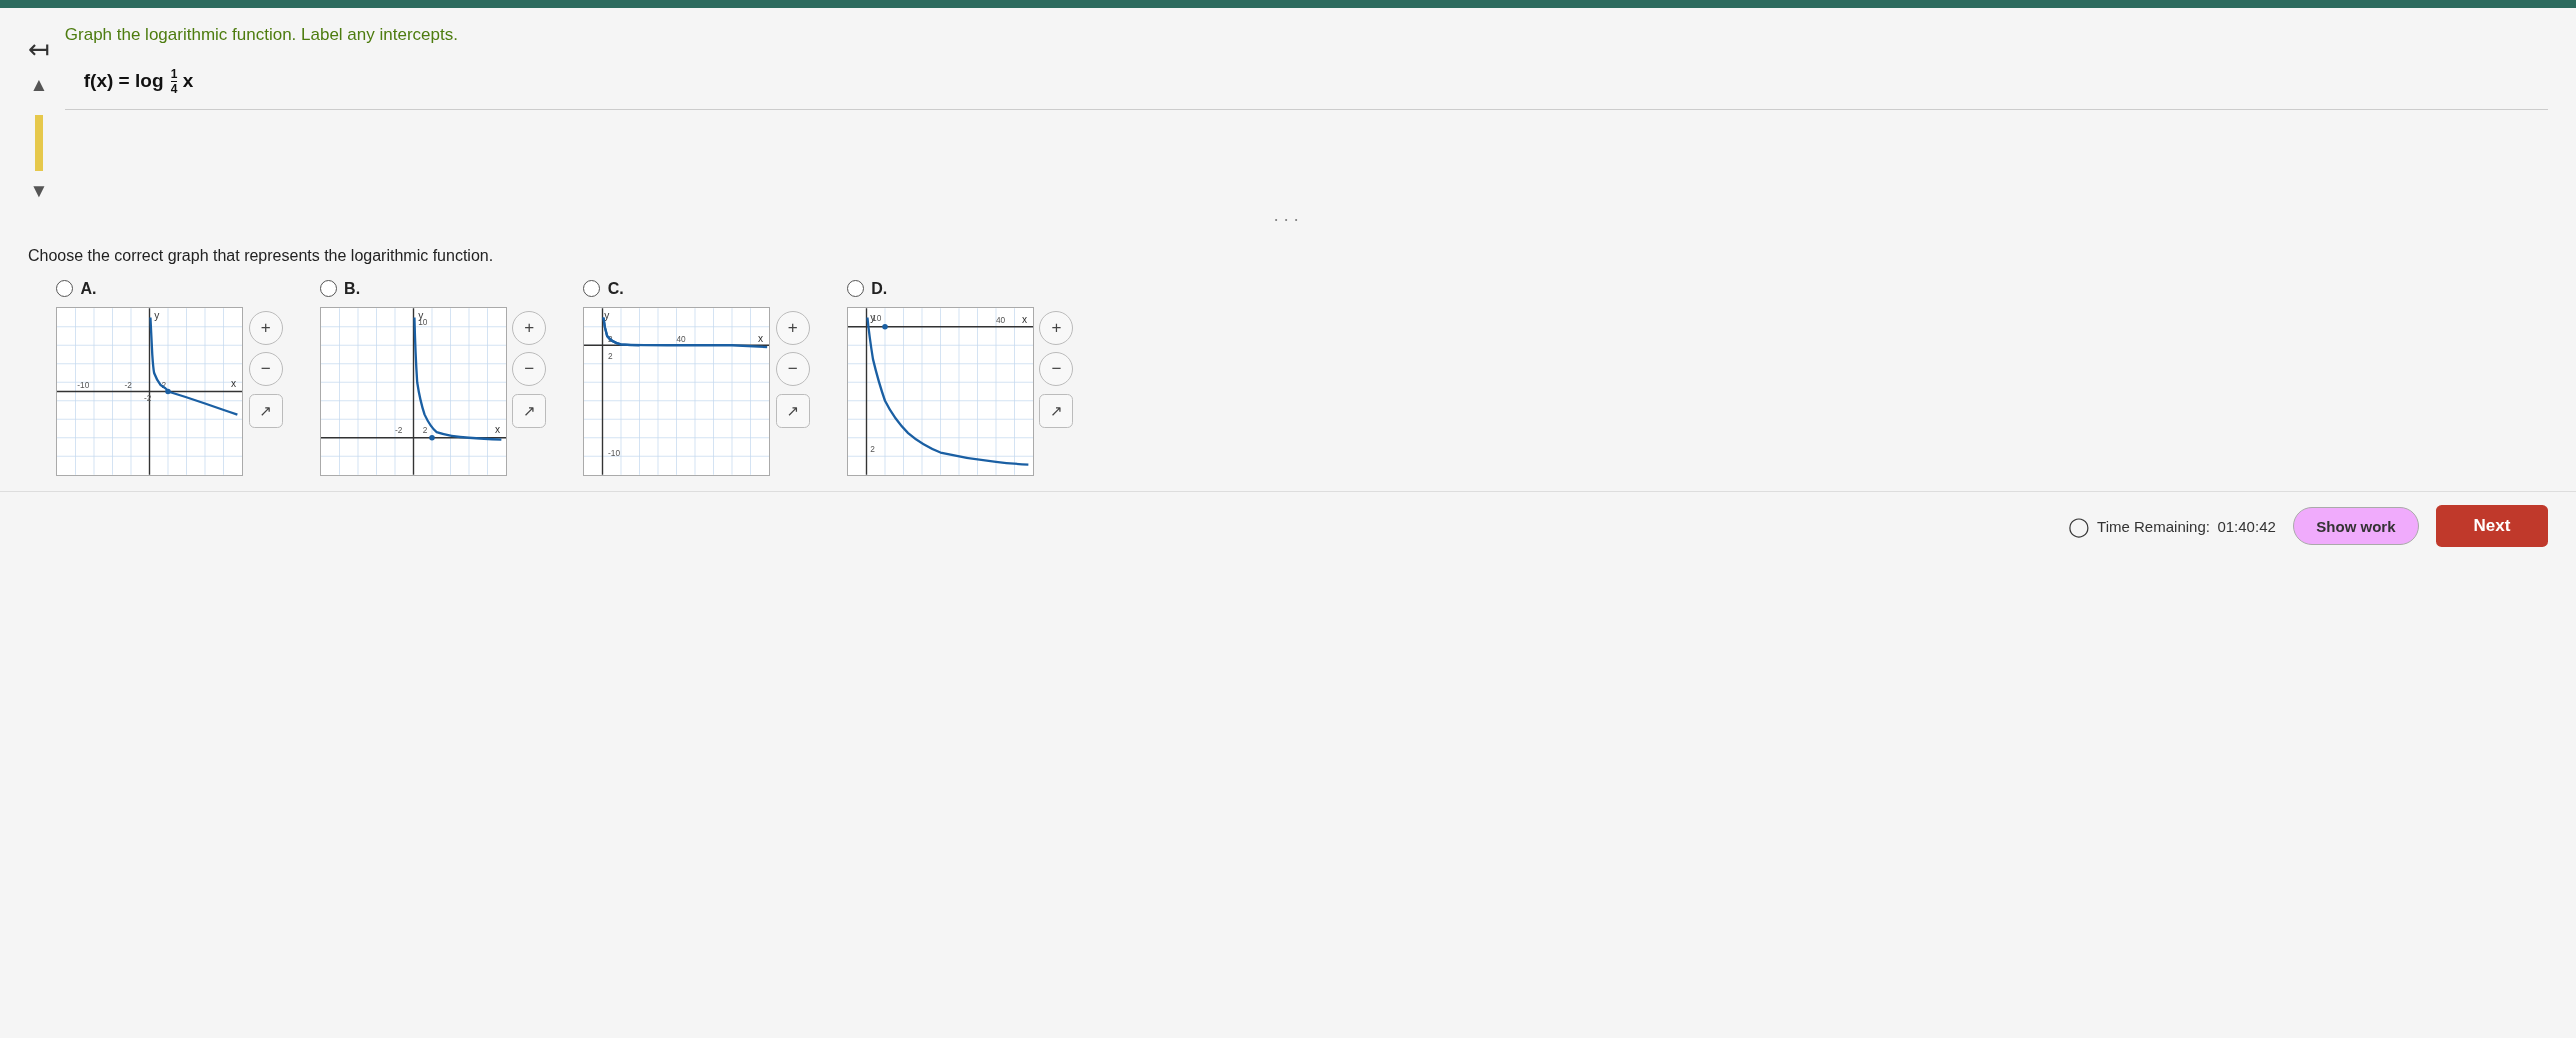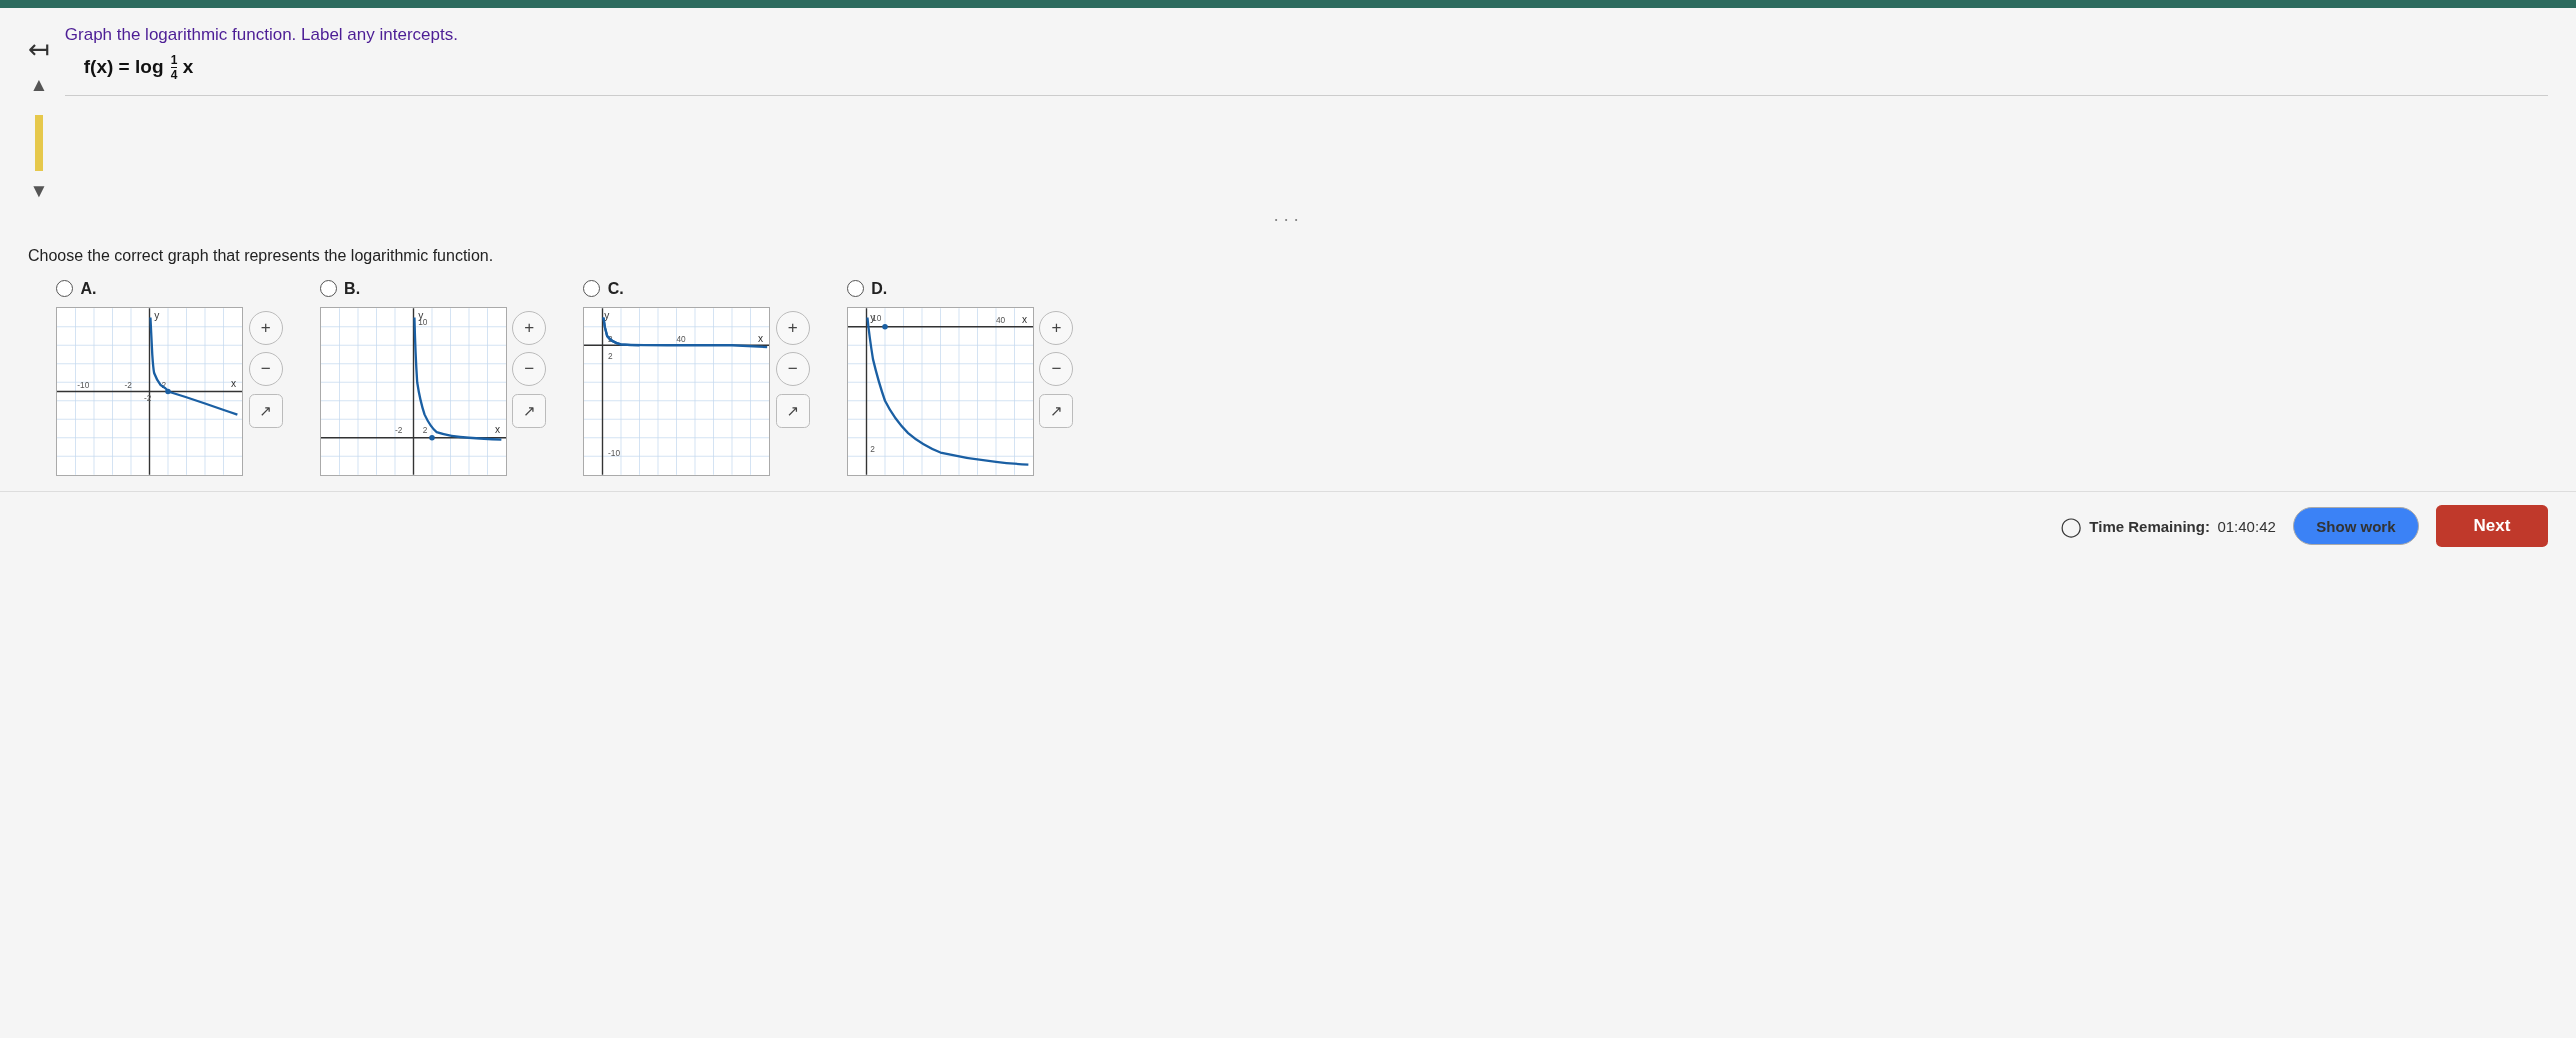--- a/index.html
+++ b/index.html
@@ -33,23 +33,23 @@
       color: #333;
       cursor: pointer;
       margin-top: 1.9px;
       user-select: none;
     }
     .question-content {
       flex: 1;
     }
     .question-title {
       font-size: 17px;
-      color: #4c1d95;
+      color: #4d7c0f;
       font-weight: 400;
-      margin-bottom: 8px;
+      margin-bottom: 22px;
     }
     .function-display {
       font-size: 19px;
       font-weight: 700;
       color: #111;
       margin-left: 19px;
       margin-bottom: 2px;
     }
     .function-display .frac {
       display: inline-block;
@@ -192,27 +192,27 @@
       display: flex;
       align-items: center;
       gap: 7.5px;
       font-size: 15px;
       color: #333;
     }
     .clock-icon {
       font-size: 19px;
     }
     .time-label {
-      font-weight: 700;
+      font-weight: 400;
     }
     .show-work-btn {
       padding: 9.4px 22.5px;
       border-radius: 19px;
       border: 1.9px solid #aaa;
-      background: #3b82f6;
+      background: #f0abfc;
       font-size: 15px;
       font-weight: 600;
       color: #333;
       cursor: pointer;
     }
     .next-btn {
       padding: 11.2px 37px;
       border-radius: 5.6px;
       border: none;
       background: #c0392b;

